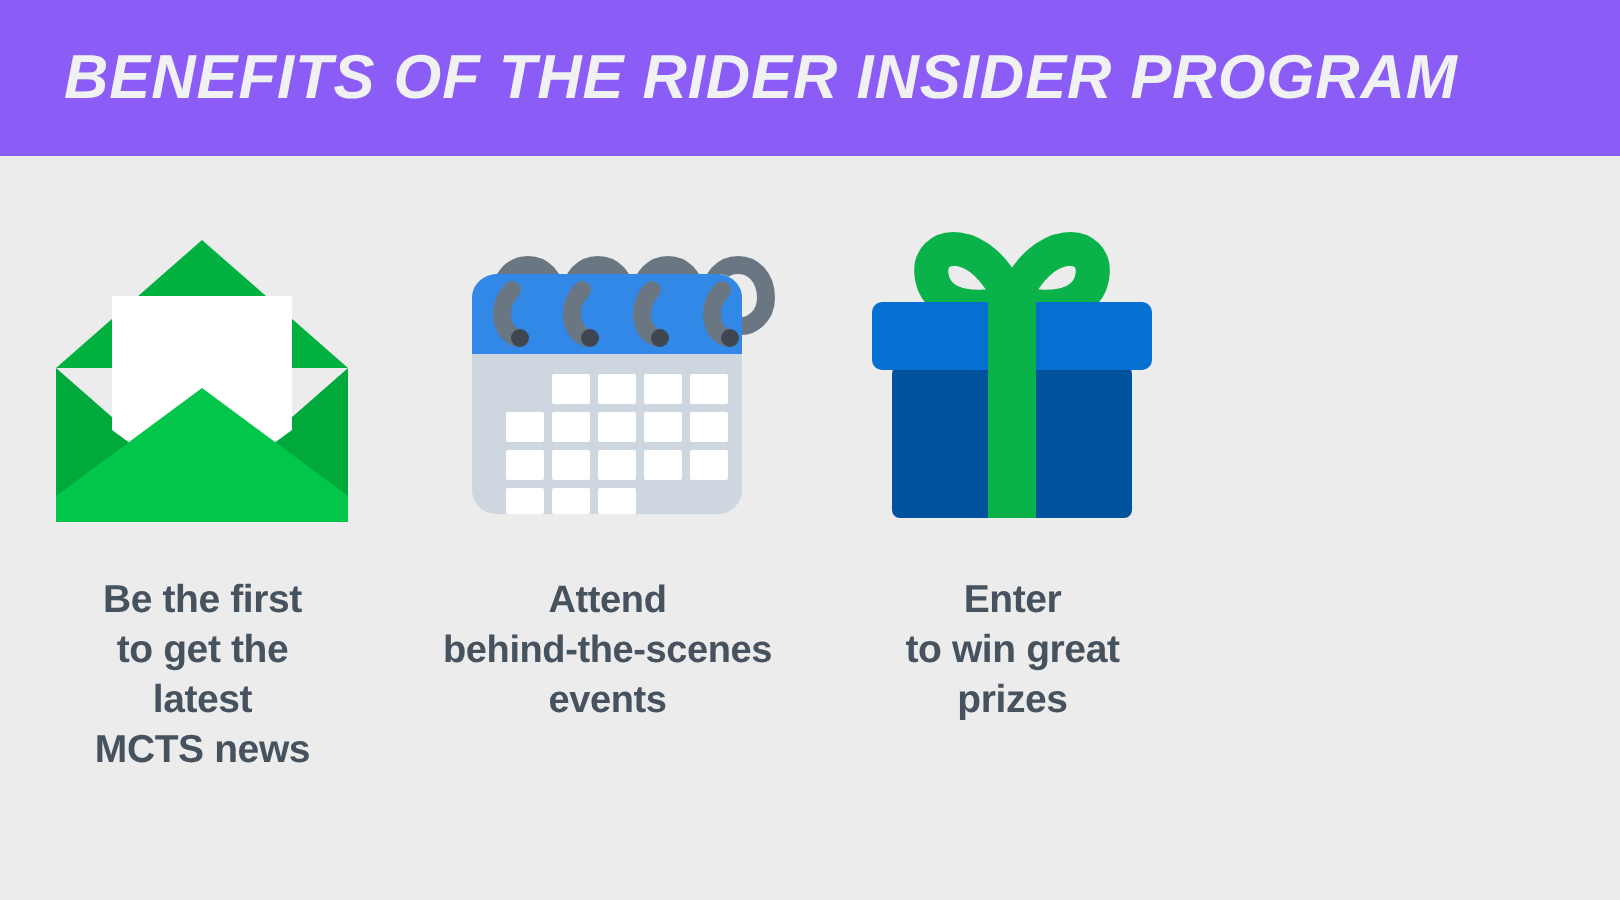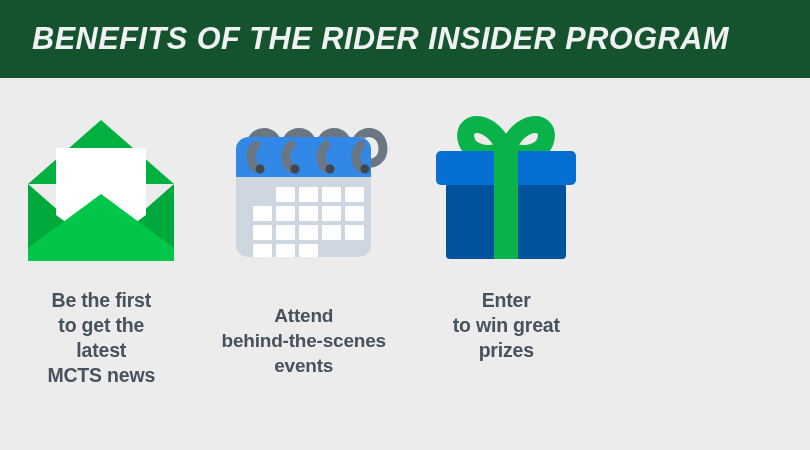--- a/index.html
+++ b/index.html
@@ -21,21 +21,21 @@
     box-sizing: border-box;
   }
 
   
   .header-bar {
     position: absolute;
     left: 0;
     top: 0;
     width: 810px;
     height: 78px;
-    background: #14532d;
+    background: #8b5cf6;
     display: flex;
     align-items: center;
   }
   .header-title {
     margin-left: 32px;
     color: #eff1f2;
     font-family: "Liberation Sans", sans-serif;
     font-size: 31px;
     font-weight: bold;
     font-style: italic;
@@ -78,21 +78,21 @@
     font-family: "Liberation Sans", sans-serif;
     font-weight: bold;
     font-size: 19.5px;
     line-height: 25px;
     text-align: center;
     white-space: pre-line;
     letter-spacing: -0.2px;
     padding: 0 4px;
   }
   .caption.narrow { font-size: 19.5px; }
-  .caption.wide { font-size: 19px; margin-top: 15px; }
+  .caption.wide { font-size: 19px; }
 
   svg { display: block; overflow: visible; }
 </style>
 </head>
 <body>
 
 <div class="poster">
 
   <div class="header-bar">
     <div class="header-title">BENEFITS OF THE RIDER INSIDER PROGRAM</div>

